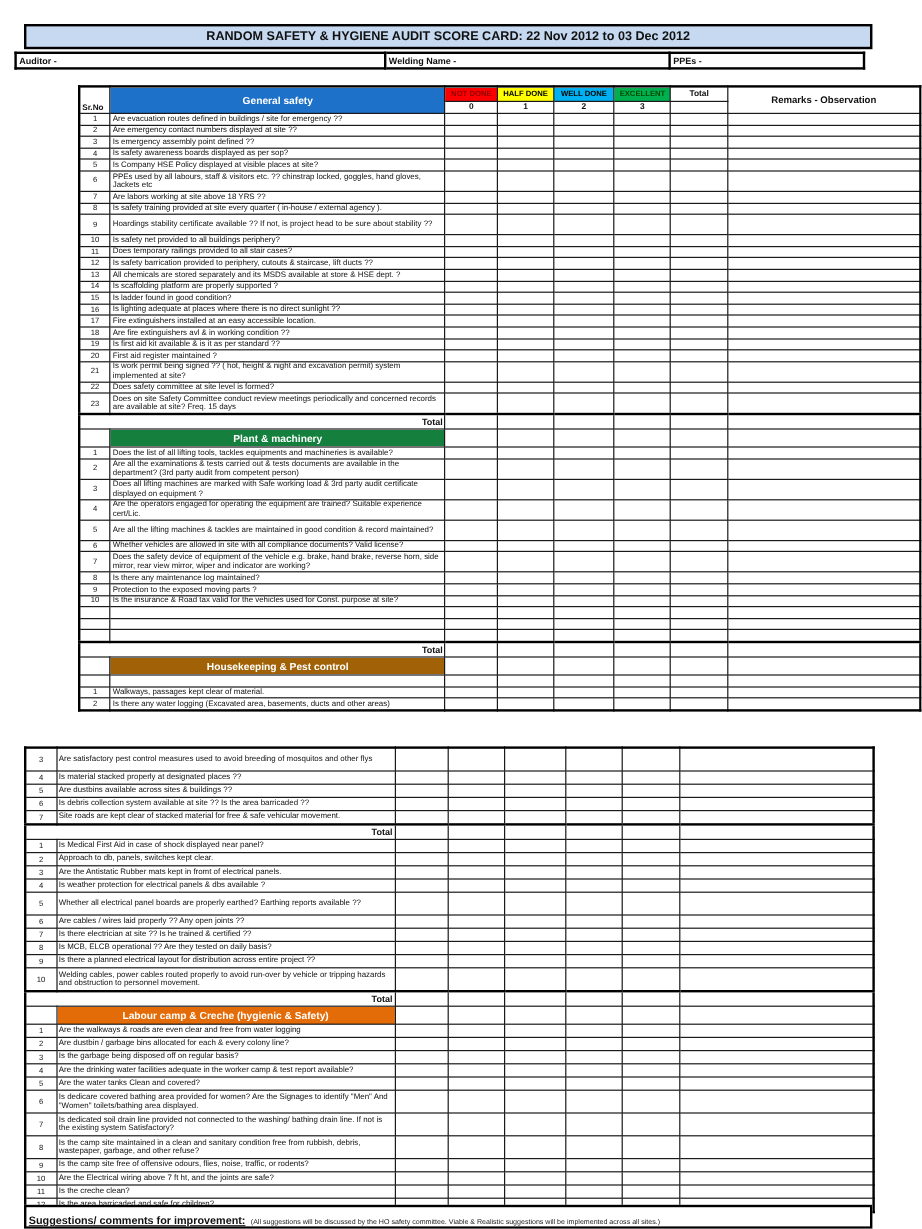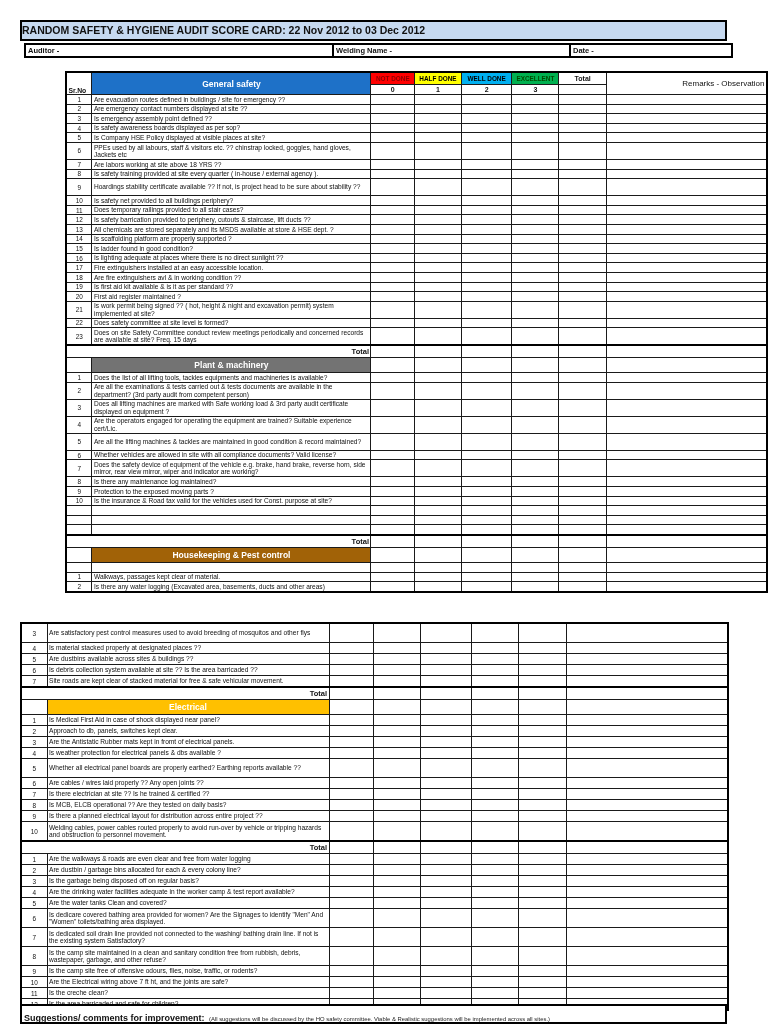--- a/index.html
+++ b/index.html
@@ -1,22 +1,22 @@
 <!DOCTYPE html>
 <html><head>
 <meta charset="utf-8">
 <style>
   html,body{margin:0;padding:0;}
   body{width:768px;height:1024px;background:#ffffff;font-family:"Liberation Sans",sans-serif;color:#111;}
   .page{position:relative;width:768px;height:1024px;background:#fff;overflow:hidden;}
 
   .titlebar{position:absolute;left:20px;top:20px;width:703px;height:17px;background:#C6D9F0;
-    border:2px solid #000;font-weight:bold;font-size:10.5px;line-height:17px;}
-
-  .metarow{position:absolute;left:24px;top:43px;width:707px;border-collapse:collapse;table-layout:fixed;}
+    border:2px solid #000;text-align:center;font-weight:bold;font-size:10.5px;line-height:17px;}
+
+  .metarow{position:absolute;left:12px;top:43px;width:707px;border-collapse:collapse;table-layout:fixed;}
   .metarow td{border:2px solid #000;height:11px;font-weight:bold;font-size:7.5px;padding:0 2px;vertical-align:middle;}
 
   table.sheet{border-collapse:collapse;table-layout:fixed;position:absolute;left:20px;background:#fff;}
   table.sheet{border:2px solid #000;}
   .sheet1{top:71px;margin-left:45px;}
   .sheet2{top:622px;}
   .sheet td{border:1px solid #1a1a1a;padding:0 1.5px;overflow:hidden;}
 
   .c-no{text-align:center;font-size:6.4px;vertical-align:middle;}
   .c-q{font-size:6.6px;line-height:7.4px;vertical-align:middle;}
@@ -28,21 +28,21 @@
   tr.band-row td{height:14px;}
   .band{font-weight:bold;font-size:8.5px;text-align:center;vertical-align:middle;}
 
   tr.total-row td{height:11px;border-top:2px solid #000;}
   .c-total{font-weight:bold;font-size:7.5px;text-align:right;vertical-align:middle;padding-right:3px;}
 
   .srno{font-weight:bold;font-size:6.8px;vertical-align:bottom;text-align:left;}
   .sc{font-weight:bold;font-size:6.4px;text-align:center;vertical-align:middle;height:11px;}
   .val{font-weight:bold;font-size:7px;text-align:center;vertical-align:middle;height:9px;}
   .total-h{font-weight:bold;font-size:7px;text-align:center;vertical-align:middle;}
-  .remarks-h{font-weight:normal;font-size:8px;text-align:right;vertical-align:middle;}
+  .remarks-h{font-weight:bold;font-size:8px;text-align:center;vertical-align:middle;}
   .gs-band{font-weight:bold;font-size:8.5px;text-align:center;vertical-align:middle;}
 
   .footerbox{position:absolute;left:20px;top:1004px;width:699px;height:14px;border:2px solid #000;
     background:#fff;white-space:nowrap;overflow:hidden;padding:1px 2px;}
   .f-head{font-weight:bold;font-size:9px;text-decoration:underline;}
   .f-note{font-size:5.9px;color:#222;}
 </style>
 </head>
 <body>
 
@@ -53,21 +53,21 @@
   <table class="metarow">
     <colgroup>
         <col style="width:308px">
         <col style="width:237px">
         <col style="width:162px">
       </colgroup>
     <tbody>
         <tr>
       <td>Auditor -</td>
       <td>Welding Name -</td>
-      <td>Date -</td>
+      <td>PPEs -</td>
     </tr>
   </tbody>
     </table>
 
   <table class="sheet sheet1">
     <colgroup>
       <col style="width:26px">
         <col style="width:282px">
         <col style="width:44px">
         <col style="width:47px">
@@ -330,21 +330,21 @@
           <td class="c-total" colspan="2">Total</td>
           <td></td>
           <td></td>
           <td></td>
           <td></td>
           <td></td>
           <td></td>
         </tr>
         <tr class="band-row">
           <td class="c-no"></td>
-          <td class="band" style="background: #737373; color: rgb(255, 255, 255);">Plant &amp; machinery</td>
+          <td class="band" style="background: #15803d; color: rgb(255, 255, 255);">Plant &amp; machinery</td>
           <td></td>
           <td></td>
           <td></td>
           <td></td>
           <td></td>
           <td></td>
         </tr>
         <tr class="r1">
           <td class="c-no">1</td>
           <td class="c-q">Does the list of all lifting tools, tackles equipments and machineries is available?</td>
@@ -593,132 +593,132 @@
         </tr>
         <tr class="total-row">
           <td class="c-total" colspan="2">Total</td>
           <td></td>
           <td></td>
           <td></td>
           <td></td>
           <td></td>
           <td></td>
         </tr>
+        <tr class="r1">
+          <td class="c-no">1</td>
+          <td class="c-q">Is Medical First Aid in case of shock displayed near panel?</td>
+          <td></td>
+          <td></td>
+          <td></td>
+          <td></td>
+          <td></td>
+          <td></td>
+        </tr>
+        <tr class="r1">
+          <td class="c-no">2</td>
+          <td class="c-q">Approach to db, panels, switches kept clear.</td>
+          <td></td>
+          <td></td>
+          <td></td>
+          <td></td>
+          <td></td>
+          <td></td>
+        </tr>
+        <tr class="r1">
+          <td class="c-no">3</td>
+          <td class="c-q">Are the Antistatic Rubber mats kept in fromt of electrical panels.</td>
+          <td></td>
+          <td></td>
+          <td></td>
+          <td></td>
+          <td></td>
+          <td></td>
+        </tr>
+        <tr class="r1">
+          <td class="c-no">4</td>
+          <td class="c-q">Is weather protection for electrical panels &amp; dbs available ?</td>
+          <td></td>
+          <td></td>
+          <td></td>
+          <td></td>
+          <td></td>
+          <td></td>
+        </tr>
+        <tr class="r2">
+          <td class="c-no">5</td>
+          <td class="c-q">Whether all electrical panel boards are properly earthed? Earthing reports available ??</td>
+          <td></td>
+          <td></td>
+          <td></td>
+          <td></td>
+          <td></td>
+          <td></td>
+        </tr>
+        <tr class="r1">
+          <td class="c-no">6</td>
+          <td class="c-q">Are cables / wires laid properly ?? Any open joints ??</td>
+          <td></td>
+          <td></td>
+          <td></td>
+          <td></td>
+          <td></td>
+          <td></td>
+        </tr>
+        <tr class="r1">
+          <td class="c-no">7</td>
+          <td class="c-q">Is there electrician at site ?? Is he trained &amp; certified ??</td>
+          <td></td>
+          <td></td>
+          <td></td>
+          <td></td>
+          <td></td>
+          <td></td>
+        </tr>
+        <tr class="r1">
+          <td class="c-no">8</td>
+          <td class="c-q">Is MCB, ELCB operational ?? Are they tested on daily basis?</td>
+          <td></td>
+          <td></td>
+          <td></td>
+          <td></td>
+          <td></td>
+          <td></td>
+        </tr>
+        <tr class="r1">
+          <td class="c-no">9</td>
+          <td class="c-q">Is there a planned electrical layout for distribution across entire project ??</td>
+          <td></td>
+          <td></td>
+          <td></td>
+          <td></td>
+          <td></td>
+          <td></td>
+        </tr>
+        <tr class="r2">
+          <td class="c-no">10</td>
+          <td class="c-q">Welding cables, power cables routed properly to avoid run-over by vehicle or tripping hazards and obstruction to personnel movement.</td>
+          <td></td>
+          <td></td>
+          <td></td>
+          <td></td>
+          <td></td>
+          <td></td>
+        </tr>
+        <tr class="total-row">
+          <td class="c-total" colspan="2">Total</td>
+          <td></td>
+          <td></td>
+          <td></td>
+          <td></td>
+          <td></td>
+          <td></td>
+        </tr>
         <tr class="band-row">
           <td class="c-no"></td>
-          <td class="band" style="background: rgb(255, 192, 0); color: rgb(255, 255, 255);">Electrical</td>
-          <td></td>
-          <td></td>
-          <td></td>
-          <td></td>
-          <td></td>
-          <td></td>
-        </tr>
-        <tr class="r1">
-          <td class="c-no">1</td>
-          <td class="c-q">Is Medical First Aid in case of shock displayed near panel?</td>
-          <td></td>
-          <td></td>
-          <td></td>
-          <td></td>
-          <td></td>
-          <td></td>
-        </tr>
-        <tr class="r1">
-          <td class="c-no">2</td>
-          <td class="c-q">Approach to db, panels, switches kept clear.</td>
-          <td></td>
-          <td></td>
-          <td></td>
-          <td></td>
-          <td></td>
-          <td></td>
-        </tr>
-        <tr class="r1">
-          <td class="c-no">3</td>
-          <td class="c-q">Are the Antistatic Rubber mats kept in fromt of electrical panels.</td>
-          <td></td>
-          <td></td>
-          <td></td>
-          <td></td>
-          <td></td>
-          <td></td>
-        </tr>
-        <tr class="r1">
-          <td class="c-no">4</td>
-          <td class="c-q">Is weather protection for electrical panels &amp; dbs available ?</td>
-          <td></td>
-          <td></td>
-          <td></td>
-          <td></td>
-          <td></td>
-          <td></td>
-        </tr>
-        <tr class="r2">
-          <td class="c-no">5</td>
-          <td class="c-q">Whether all electrical panel boards are properly earthed? Earthing reports available ??</td>
-          <td></td>
-          <td></td>
-          <td></td>
-          <td></td>
-          <td></td>
-          <td></td>
-        </tr>
-        <tr class="r1">
-          <td class="c-no">6</td>
-          <td class="c-q">Are cables / wires laid properly ?? Any open joints ??</td>
-          <td></td>
-          <td></td>
-          <td></td>
-          <td></td>
-          <td></td>
-          <td></td>
-        </tr>
-        <tr class="r1">
-          <td class="c-no">7</td>
-          <td class="c-q">Is there electrician at site ?? Is he trained &amp; certified ??</td>
-          <td></td>
-          <td></td>
-          <td></td>
-          <td></td>
-          <td></td>
-          <td></td>
-        </tr>
-        <tr class="r1">
-          <td class="c-no">8</td>
-          <td class="c-q">Is MCB, ELCB operational ?? Are they tested on daily basis?</td>
-          <td></td>
-          <td></td>
-          <td></td>
-          <td></td>
-          <td></td>
-          <td></td>
-        </tr>
-        <tr class="r1">
-          <td class="c-no">9</td>
-          <td class="c-q">Is there a planned electrical layout for distribution across entire project ??</td>
-          <td></td>
-          <td></td>
-          <td></td>
-          <td></td>
-          <td></td>
-          <td></td>
-        </tr>
-        <tr class="r2">
-          <td class="c-no">10</td>
-          <td class="c-q">Welding cables, power cables routed properly to avoid run-over by vehicle or tripping hazards and obstruction to personnel movement.</td>
-          <td></td>
-          <td></td>
-          <td></td>
-          <td></td>
-          <td></td>
-          <td></td>
-        </tr>
-        <tr class="total-row">
-          <td class="c-total" colspan="2">Total</td>
+          <td class="band" style="background: rgb(227, 108, 9); color: rgb(255, 255, 255);">Labour camp &amp; Creche (hygienic &amp; Safety)</td>
           <td></td>
           <td></td>
           <td></td>
           <td></td>
           <td></td>
           <td></td>
         </tr>
         <tr class="r1">
           <td class="c-no">1</td>
           <td class="c-q">Are the walkways &amp; roads are even clear and free from water logging</td>

